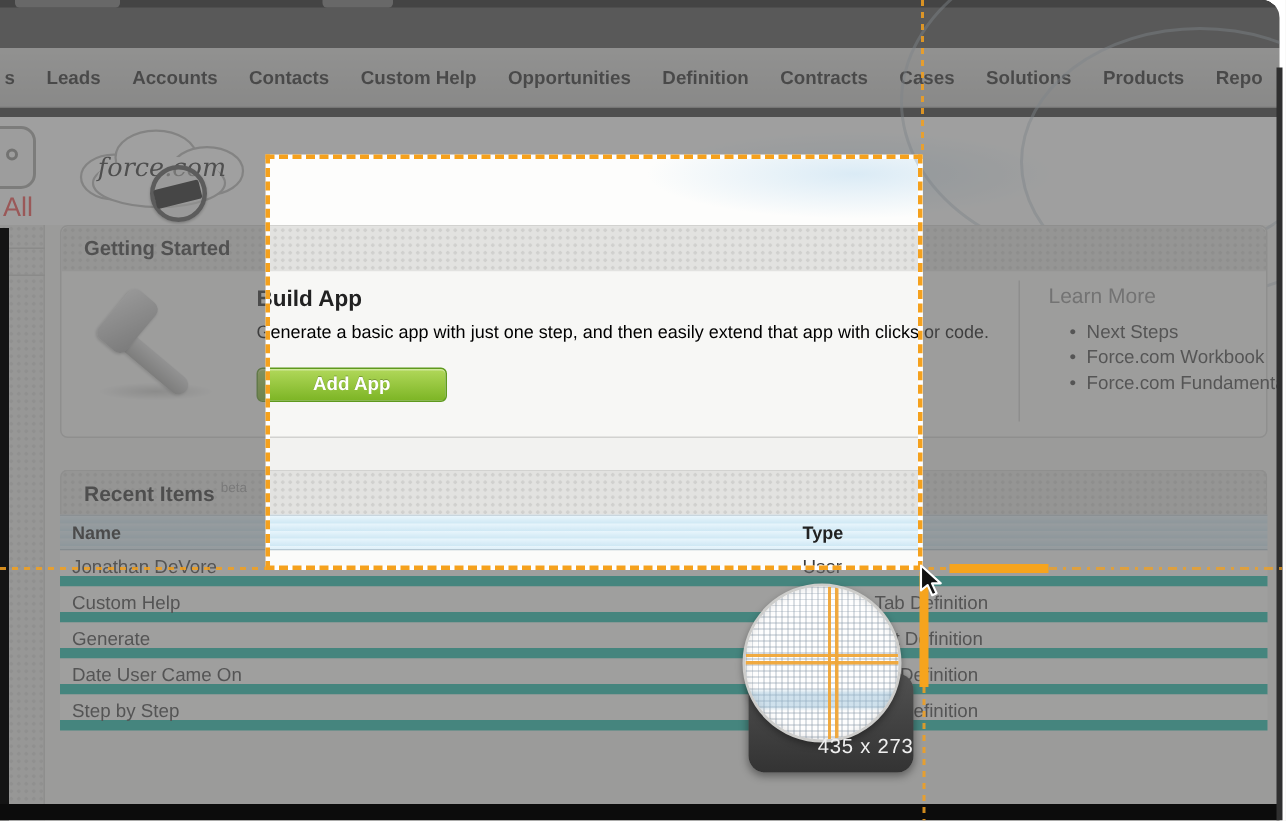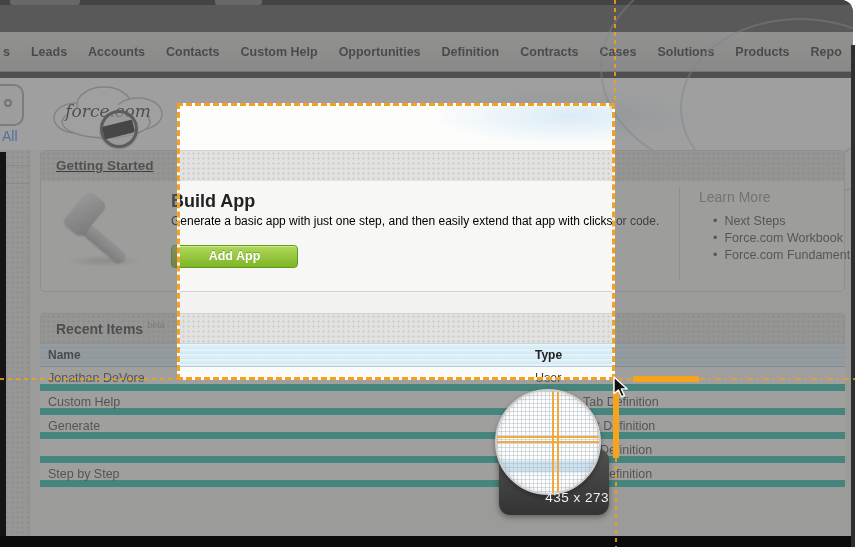--- a/index.html
+++ b/index.html
@@ -24,49 +24,49 @@
   .headerband{ position:absolute; left:0; top:78px; width:853px; height:72px; background:#fdfdfc; }
   .swoosh{ position:absolute; border:2px solid rgba(165,180,192,.45); border-radius:50%; }
   .sw1{ left:600px; top:-120px; width:300px; height:220px; }
   .sw2{ left:680px; top:-60px; width:240px; height:180px; }
   .wisp{ position:absolute; left:430px; top:8px; width:280px; height:60px; border-radius:50%;
     background:radial-gradient(ellipse at center, rgba(190,220,240,.55), rgba(190,220,240,0) 70%); }
   .searchbox{ position:absolute; left:-16px; top:6px; width:40px; height:42px;
     border:2px solid #a2a2a0; border-radius:10px; background:#f8f8f6; }
   .search-glyph{ position:absolute; left:18px; top:13px; width:8px; height:8px;
     border:2px solid #8a8a88; border-radius:50%; }
-  .all-link{ position:absolute; left:2px; top:50px; font-size:14px; color:#3b82f6; }
+  .all-link{ position:absolute; left:2px; top:50px; font-size:18px; color:#ef4444; }
   .logo{ position:absolute; left:46px; top:2px; width:128px; height:66px; }
   .logo-badge{ position:absolute; left:100px; top:32px; width:38px; height:38px;
     border:3px solid #4e4e4e; border-radius:50%; background:rgba(228,228,226,.55);
     box-shadow:0 1px 2px rgba(0,0,0,.35); }
   .logo-badge .bar{ position:absolute; left:0px; top:10px; width:31px; height:13px;
     background:#161616; border-radius:2px; transform:rotate(-14deg); }
   
   .sidebar{ position:absolute; left:0; top:150px; width:30px; height:397px;
     background:#e7e7e5; border-right:1px solid #d0d0ce; }
   .sidebar .line{ position:absolute; left:0; width:30px; height:1px; background:#c6c6c4; }
   
   .dots{ background-image:radial-gradient(rgba(0,0,0,0.08) 1px, rgba(0,0,0,0) 1.2px);
          background-size:5px 5px; }
   
   .gs-box{ position:absolute; left:40px; top:150px; width:805px; height:142px;
-    background:#f7f7f5; border:1px solid #d2d2d0; border-radius:5px;text-decoration:underline; }
+    background:#f7f7f5; border:1px solid #d2d2d0; border-radius:5px; }
   .band-header{ height:30px; background-color:#e2e2e0; border-radius:5px 5px 0 0;
     font-size:13.5px; font-weight:bold; color:#333; line-height:30px; padding-left:15px; }
   .ba-icon{ position:absolute; left:18px; top:40px; width:95px; height:78px; }
   .hammer-head{ position:absolute; left:14px; top:2px; width:24px; height:42px; border-radius:6px;
     background:linear-gradient(115deg,#ececec,#9e9e9e); transform:rotate(40deg);
     box-shadow:0 1px 2px rgba(0,0,0,.25); }
   .hammer-handle{ position:absolute; left:16px; top:22px; width:64px; height:13px; border-radius:7px;
     background:linear-gradient(#dcdcdc,#a4a4a2); transform:rotate(40deg); transform-origin:left center;
     box-shadow:0 1px 2px rgba(0,0,0,.2); }
   .ba-shadow{ position:absolute; left:6px; top:64px; width:78px; height:12px; border-radius:50%;
     background:radial-gradient(ellipse, rgba(0,0,0,.18), rgba(0,0,0,0) 70%); }
-  .ba-title{ position:absolute; left:130px; top:40px; font-size:18px; font-weight:bold; color:#222; }
+  .ba-title{ position:absolute; left:130px; top:40px; font-size:15px; font-weight:bold; color:#222; }
   .ba-desc{ position:absolute; left:130px; top:63px; font-size:12px; color:#000000; white-space:nowrap; }
   .add-app-btn{ position:absolute; left:130px; top:94px; width:127px; height:23px;
     background:linear-gradient(#b1d85a,#7db525); border:1px solid #5f9a1d; border-radius:4px;
     color:#fff; font-size:12.5px; font-weight:bold; text-align:center; line-height:21px;
     text-shadow:0 -1px 0 rgba(0,0,0,.25); box-shadow:inset 0 1px 0 rgba(255,255,255,.4); cursor:pointer; }
   .gs-divider{ position:absolute; left:638px; top:36px; width:1px; height:94px; background:#cfcfcd; }
   .lm{ position:absolute; left:658px; top:38px; width:200px; }
   .lm-title{ font-size:14px; color:#8a8a8a; margin-bottom:8px; }
   .lm li{ list-style:none; font-size:12.5px; color:#3c3c3c; line-height:17px; white-space:nowrap; }
   .lm li::before{ content:"•"; margin:0 7px 0 14px; color:#3c3c3c; }
@@ -218,20 +218,21 @@
     </div>
     <div class="trow">
       <span class="name">Custom Help</span>
       <span class="type ind48">Tab Definition</span>
     </div>
     <div class="trow">
       <span class="name">Generate</span>
       <span class="type ind55">ct Definition</span>
     </div>
     <div class="trow">
+      <span class="name">Date User Came On</span>
       <span class="type ind65">Definition</span>
     </div>
     <div class="trow">
       <span class="name">Step by Step</span>
       <span class="type ind65">Definition</span>
     </div>
   </div>
 
   <div class="selection"></div>
 </div>

